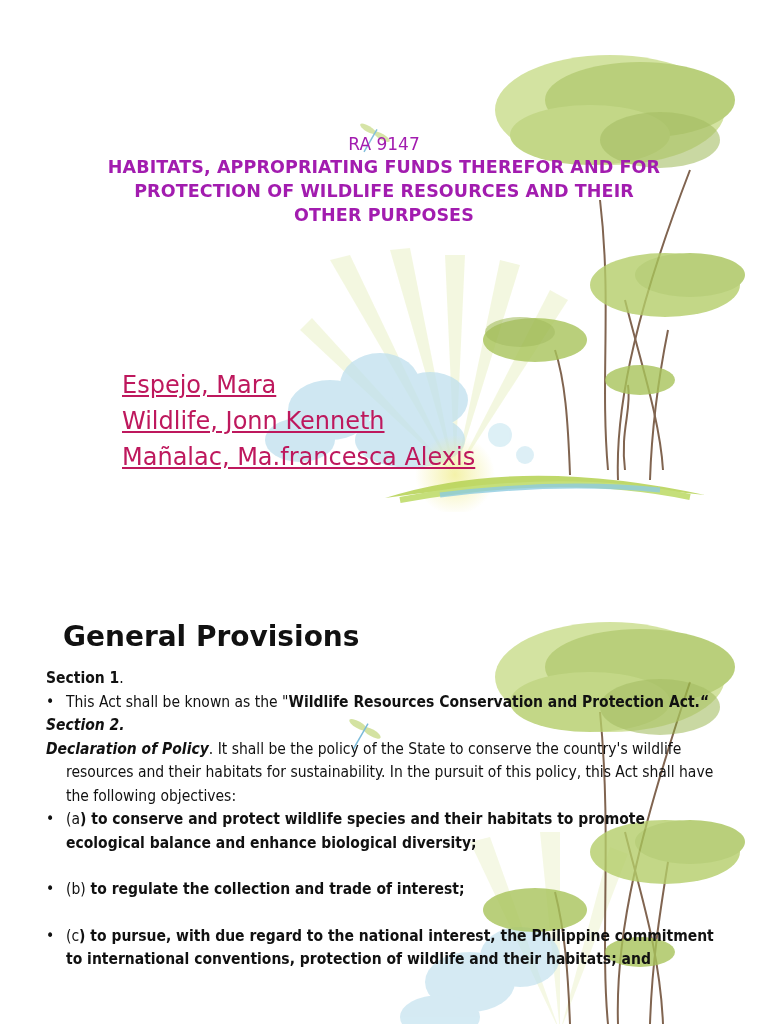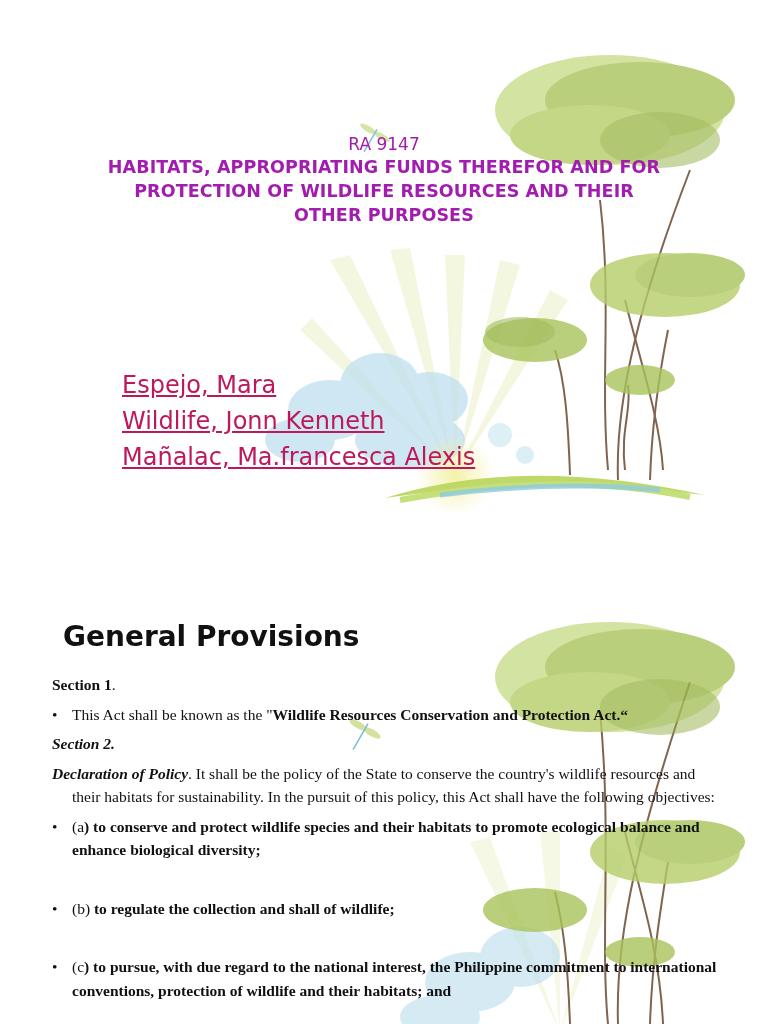--- a/index.html
+++ b/index.html
@@ -8,21 +8,21 @@
   #slide1 { top: 0; }
   #slide2 { top: 512px; }
   .art { position: absolute; left: 0; top: 0; width: 768px; height: 512px; }
   .title-block { position: absolute; left: 60px; width: 648px; top: 133px; text-align: center; color: #a21caf; }
   .title-block .ra { font-size: 17px; line-height: 22px; font-weight: normal; }
   .title-block .main { font-size: 17.5px; line-height: 24px; font-weight: bold; letter-spacing: 0.1px; }
   .authors { position: absolute; left: 122px; top: 367px; color: #be185d; font-size: 24px; line-height: 36px; text-decoration: underline; }
   .authors div { white-space: nowrap; }
   .s2-title { position: absolute; left: 46px; top: 108px; font-size: 28px; font-weight: bold; color: #111; margin-left: 17px; }
   .s2-body { position: absolute; left: 46px; top: 155px; width: 680px; color: #111; font-size: 15.5px; line-height: 23.5px; font-family: "DejaVu Sans Condensed", "DejaVu Sans", sans-serif; }
-  .s2-body p { margin: 6px; font-family: Liberation Serif, serif; }
+  .s2-body p { margin: 0; }
   .bullet { position: relative; padding-left: 20px; }
   .bullet .dot { position: absolute; left: 0; top: 0; }
   .indent { padding-left: 20px; text-indent: -20px; }
   .gap { height: 23px; }
 </style>
 </head>
 <body>
 
 <div class="slide" id="slide1">
   <svg class="art" viewBox="0 0 768 512">
@@ -150,21 +150,21 @@
     <p><b><i>Section 2.</i></b></p>
     <p class="indent"><b><i>Declaration of Policy</i></b><span>. It shall be the policy of the State to conserve the country's wildlife resources and their habitats for sustainability. In the pursuit of this policy, this Act shall have the following objectives:</span></p>
 
     <p class="bullet">
       <span class="dot">•</span>
       <span>(a</span><b>)</b><b> to conserve and protect wildlife species and their habitats to promote ecological balance and enhance biological diversity;</b>
     </p>
     <div class="gap"></div>
     <p class="bullet">
       <span class="dot">•</span>
-      <span>(b)</span><b> to regulate the collection and shall of wildlife;</b>
+      <span>(b)</span><b> to regulate the collection and trade of interest;</b>
     </p>
     <div class="gap"></div>
     <p class="bullet">
       <span class="dot">•</span>
       <span>(c</span><b>)</b><b> to pursue, with due regard to the national interest, the Philippine commitment to international conventions, protection of wildlife and their habitats; and</b>
     </p>
   </div>
 </div>
 
 </body></html>

